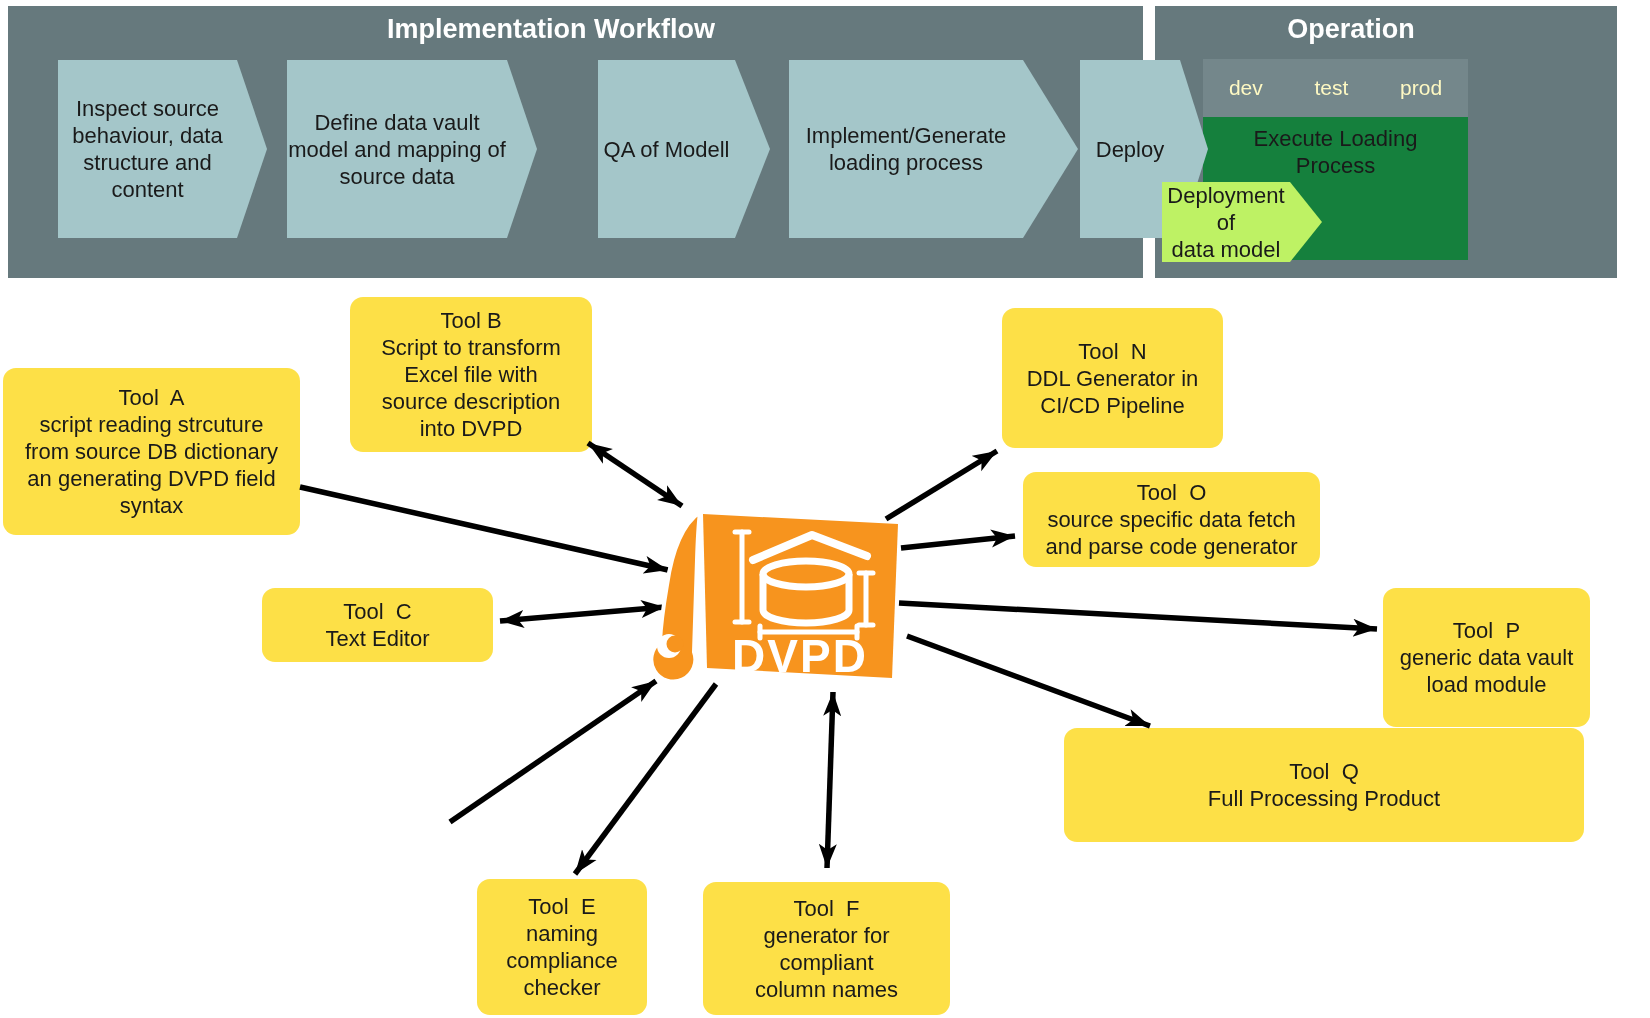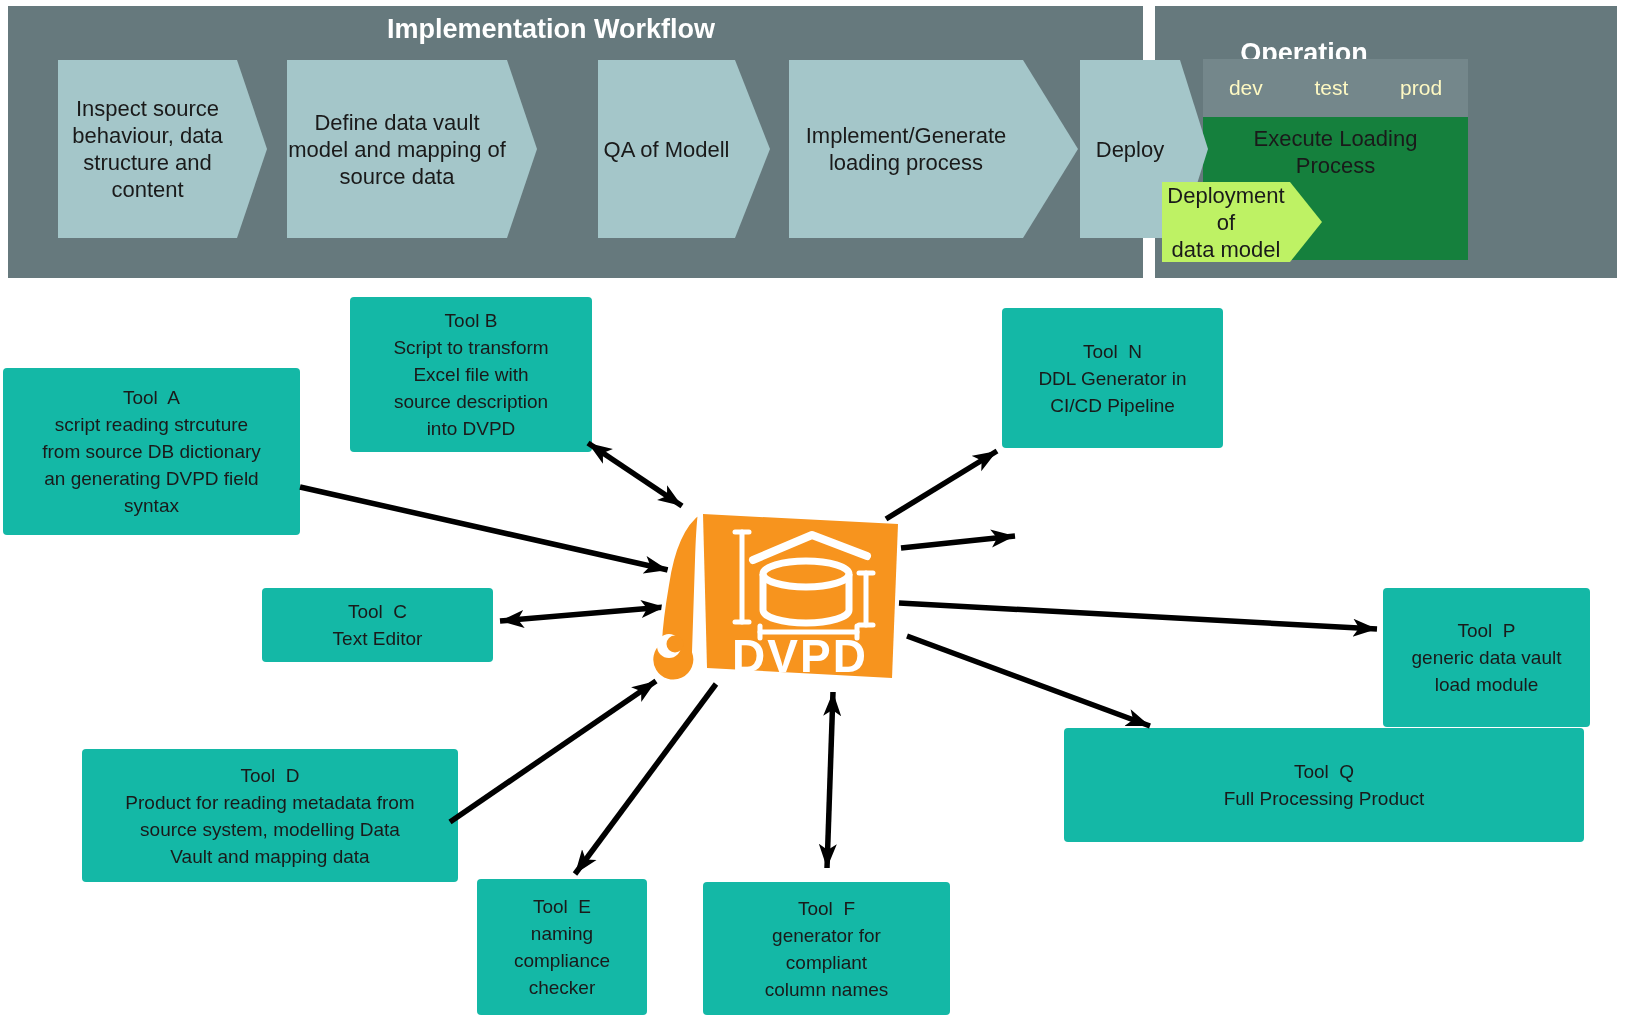--- a/index.html
+++ b/index.html
@@ -20,39 +20,39 @@
             display:flex;justify-content:center;text-align:center;
             color:#1a1a1a;font-size:22px;line-height:27px;white-space:pre-wrap;padding-top:8px;
             box-sizing:border-box;}
   .deploy-model{position:absolute;left:1162px;top:182px;width:160px;height:80px;background:#bef264;
             clip-path:polygon(0 0,calc(100% - 32px) 0,100% 50%,calc(100% - 32px) 100%,0 100%);
             display:flex;align-items:center;justify-content:center;text-align:center;
             color:#1a1a1a;font-size:22px;line-height:27px;white-space:pre-wrap;
             padding-right:32px;box-sizing:border-box;z-index:3;}
 
   
-  .tool{position:absolute;background:#14b8a6;border-radius:4px;z-index:2;
+  .tool{position:absolute;background:#fde047;border-radius:13px;z-index:2;
         display:flex;align-items:center;justify-content:center;text-align:center;
-        color:#1a1a1a;font-size:19px;line-height:27px;white-space:pre-wrap;}
+        color:#1a1a1a;font-size:22px;line-height:27px;white-space:pre-wrap;}
 
   
   #connectors{position:absolute;left:0;top:0;z-index:3;pointer-events:none;}
   #logo{position:absolute;left:645px;top:500px;width:260px;height:185px;z-index:4;}
 </style>
 </head>
 <body>
 
 <div id="canvas">
 
   <div class="panel" style="left:8px;width:1135px;"></div>
 
   <div class="panel" style="left:1155px;width:462px;"></div>
 
   <div class="panel-title" style="left:551px;">Implementation Workflow</div>
-  <div class="panel-title" style="left:1304px;margin-top:24px;">Operation</div>
+  <div class="panel-title" style="left:1351px;">Operation</div>
 
   <div class="step" style="left:58px;width:209px;padding-right:30px;box-sizing:border-box;
        clip-path:polygon(0 0,calc(100% - 30px) 0,100% 50%,calc(100% - 30px) 100%,0 100%);">Inspect source
 behaviour, data
 structure and
 content</div>
   <div class="step" style="left:287px;width:250px;padding-right:30px;box-sizing:border-box;
        clip-path:polygon(0 0,calc(100% - 30px) 0,100% 50%,calc(100% - 30px) 100%,0 100%);">Define data vault
 model and mapping of
 source data</div>
@@ -79,35 +79,34 @@
 from source DB dictionary
 an generating DVPD field
 syntax</div>
   <div class="tool" style="left:350px;top:297px;width:242px;height:155px;">Tool B
 Script to transform
 Excel file with
 source description
 into DVPD</div>
   <div class="tool" style="left:262px;top:588px;width:231px;height:74px;">Tool  C
 Text Editor</div>
-  <div class="tool" style="left:82px;top:749px;width:376px;height:133px;">Tool  D
-Product for reading metadata from
-source system, modelling Data
-Vault and mapping data</div>
   <div class="tool" style="left:477px;top:879px;width:170px;height:136px;">Tool  E
 naming
 compliance
 checker</div>
   <div class="tool" style="left:703px;top:882px;width:247px;height:133px;">Tool  F
 generator for
 compliant
 column names</div>
   <div class="tool" style="left:1002px;top:308px;width:221px;height:140px;">Tool  N
 DDL Generator in
 CI/CD Pipeline</div>
+  <div class="tool" style="left:1023px;top:472px;width:297px;height:95px;">Tool  O
+source specific data fetch
+and parse code generator</div>
   <div class="tool" style="left:1383px;top:588px;width:207px;height:139px;">Tool  P
 generic data vault
 load module</div>
   <div class="tool" style="left:1064px;top:728px;width:520px;height:114px;">Tool  Q
 Full Processing Product</div>
 
   <svg id="connectors" width="1650" height="1018">
     <defs>
       <marker id="ah" markerWidth="26" markerHeight="20" refX="24" refY="10" orient="auto" markerUnits="userSpaceOnUse">
         <path d="M0,1 L24,10 L0,19 L6,10 Z" fill="#000"></path>

